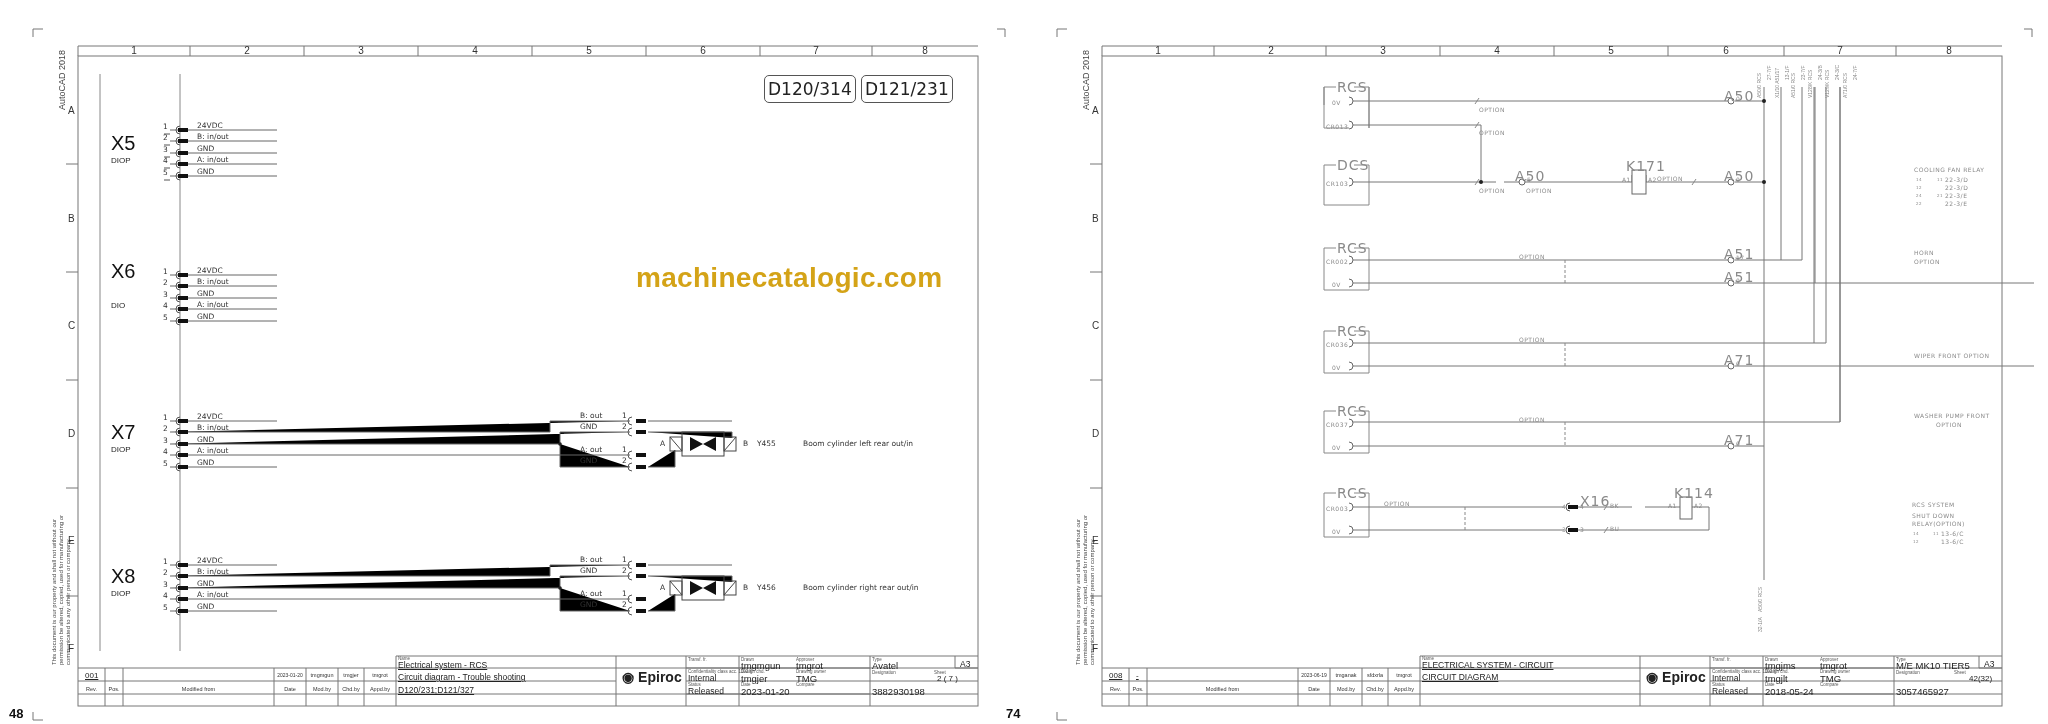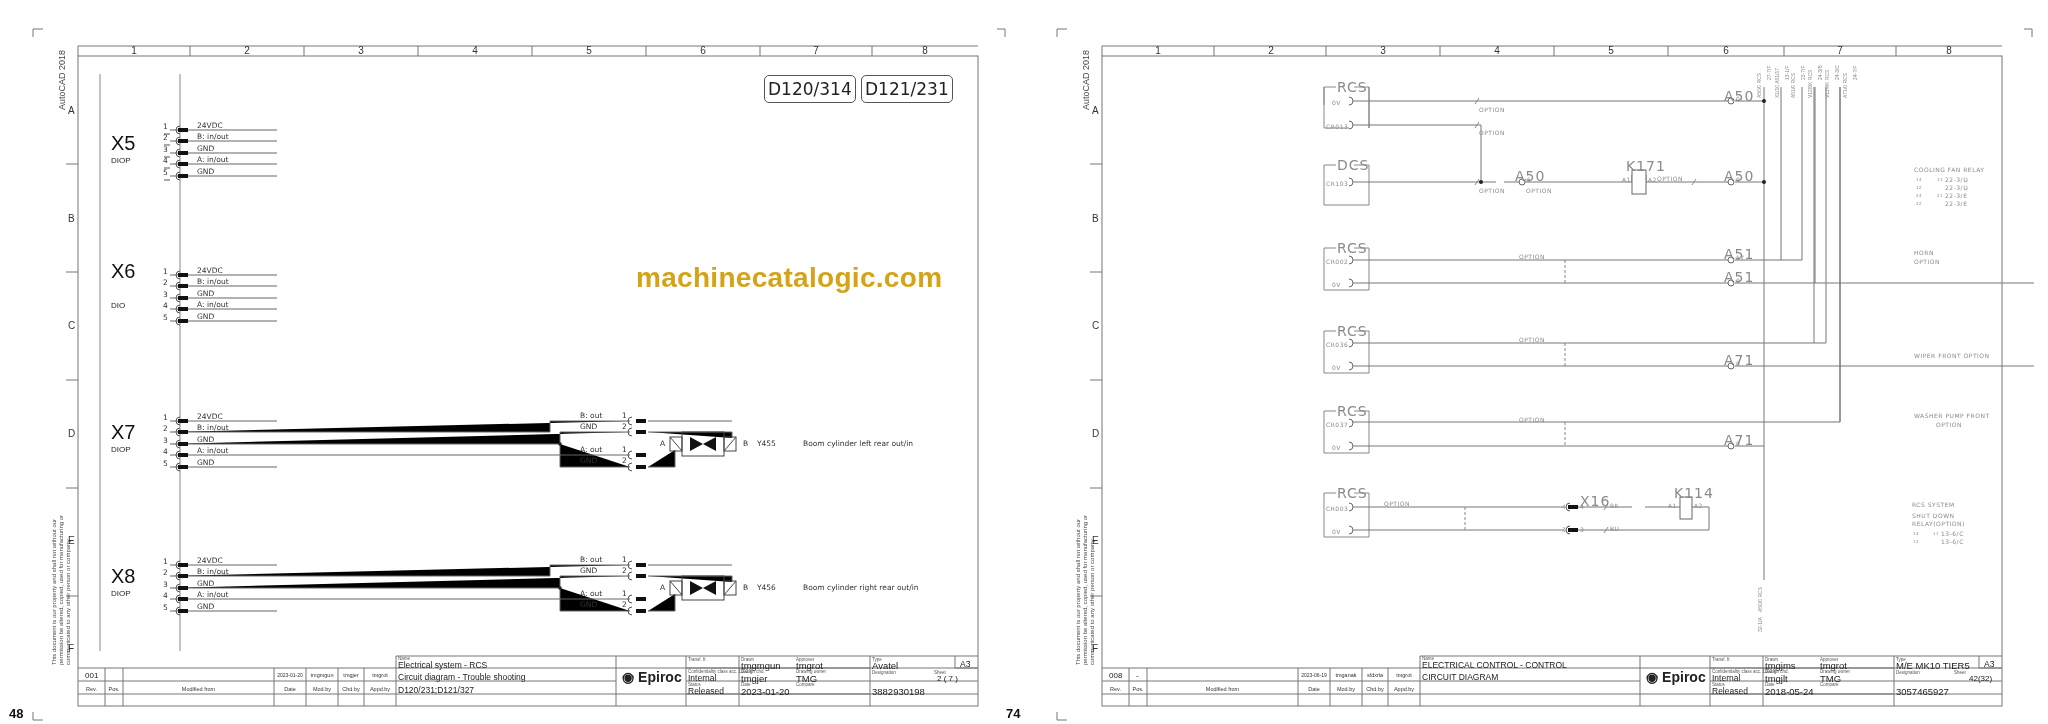--- a/index.html
+++ b/index.html
@@ -10,21 +10,21 @@
   .colnum{position:absolute;font-size:10px;color:#333;text-align:center;width:20px;}
   .rowlet{position:absolute;font-size:10px;color:#333;}
   .vtext{position:absolute;transform:rotate(-90deg);transform-origin:left top;white-space:nowrap;font-size:8px;color:#444;}
   .conn-name{position:absolute;font-size:20px;color:#111;}
   .conn-sub{position:absolute;font-size:8px;color:#222;}
   .pin{position:absolute;font-size:7.5px;color:#333;font-family:"DejaVu Sans",sans-serif;}
   .sig{position:absolute;font-size:7.5px;color:#333;font-family:"DejaVu Sans",sans-serif;}
   .tag{position:absolute;border:1px solid #555;border-radius:5px;font-family:"DejaVu Sans",sans-serif;font-size:17px;padding:3px 3px;color:#222;}
   .grey{position:absolute;font-size:6px;color:#8a8a8a;font-family:"DejaVu Sans",sans-serif;letter-spacing:0.5px;white-space:nowrap;}
   .greyL{position:absolute;font-size:14px;color:#8a8a8a;font-family:"DejaVu Sans",sans-serif;letter-spacing:1px;white-space:nowrap;}
-  .tb{position:absolute;font-size:8px;color:#222;white-space:nowrap;}
+  .tb{position:absolute;font-size:8px;color:#222;white-space:nowrap;text-decoration:underline;}
   .tbl{position:absolute;font-size:4.5px;color:#555;white-space:nowrap;}
   .tbs{position:absolute;font-size:5.5px;color:#333;white-space:nowrap;text-align:center;}
   .tbv{position:absolute;font-size:9.5px;color:#222;white-space:nowrap;}
   .logo{position:absolute;font-weight:bold;font-size:14px;color:#222;white-space:nowrap;}
   .watermark{position:absolute;left:636px;top:262px;font-size:28px;font-weight:bold;color:#d4a317;white-space:nowrap;letter-spacing:0.3px;}
 </style>
 </head>
 <body>
 
 <div class="page" style="left:0;width:1000px;">
@@ -538,21 +538,21 @@
     <div class="tbs" style="left:364px;top:672px;width:32px;">tmgrot</div>
     <div class="tbs" style="left:78px;top:686px;width:27px;">Rev.</div>
     <div class="tbs" style="left:105px;top:686px;width:18px;">Pos.</div>
     <div class="tbs" style="left:123px;top:686px;width:151px;">Modified from</div>
     <div class="tbs" style="left:274px;top:686px;width:32px;">Date</div>
     <div class="tbs" style="left:306px;top:686px;width:32px;">Mod.by</div>
     <div class="tbs" style="left:338px;top:686px;width:26px;">Chd.by</div>
     <div class="tbs" style="left:364px;top:686px;width:32px;">Appd.by</div>
 
     <div class="tbl" style="left:398px;top:656px;">Name</div>
-    <div class="tb" style="left:398px;top:660px;font-size:8.5px;">ELECTRICAL CONTROL - CONTROL</div>
+    <div class="tb" style="left:398px;top:660px;font-size:8.5px;">ELECTRICAL SYSTEM - CIRCUIT</div>
     <div class="tb" style="left:398px;top:672px;font-size:8.5px;">CIRCUIT DIAGRAM</div>
     <div class="tb" style="left:398px;top:685px;font-size:8.5px;"></div>
 
     <div class="logo" style="left:622px;top:669px;"><span>◉</span> <span>Epiroc</span></div>
 
     <div class="tbl" style="left:688px;top:657px;">Transf. fr.</div>
     <div class="tbl" style="left:688px;top:669px;">Confidentiality class acc. 1102 K</div>
     <div class="tbv" style="left:688px;top:673px;font-size:8.5px;">Internal</div>
     <div class="tbl" style="left:688px;top:682px;">Status</div>
     <div class="tbv" style="left:688px;top:686px;font-size:8.5px;">Released</div>

